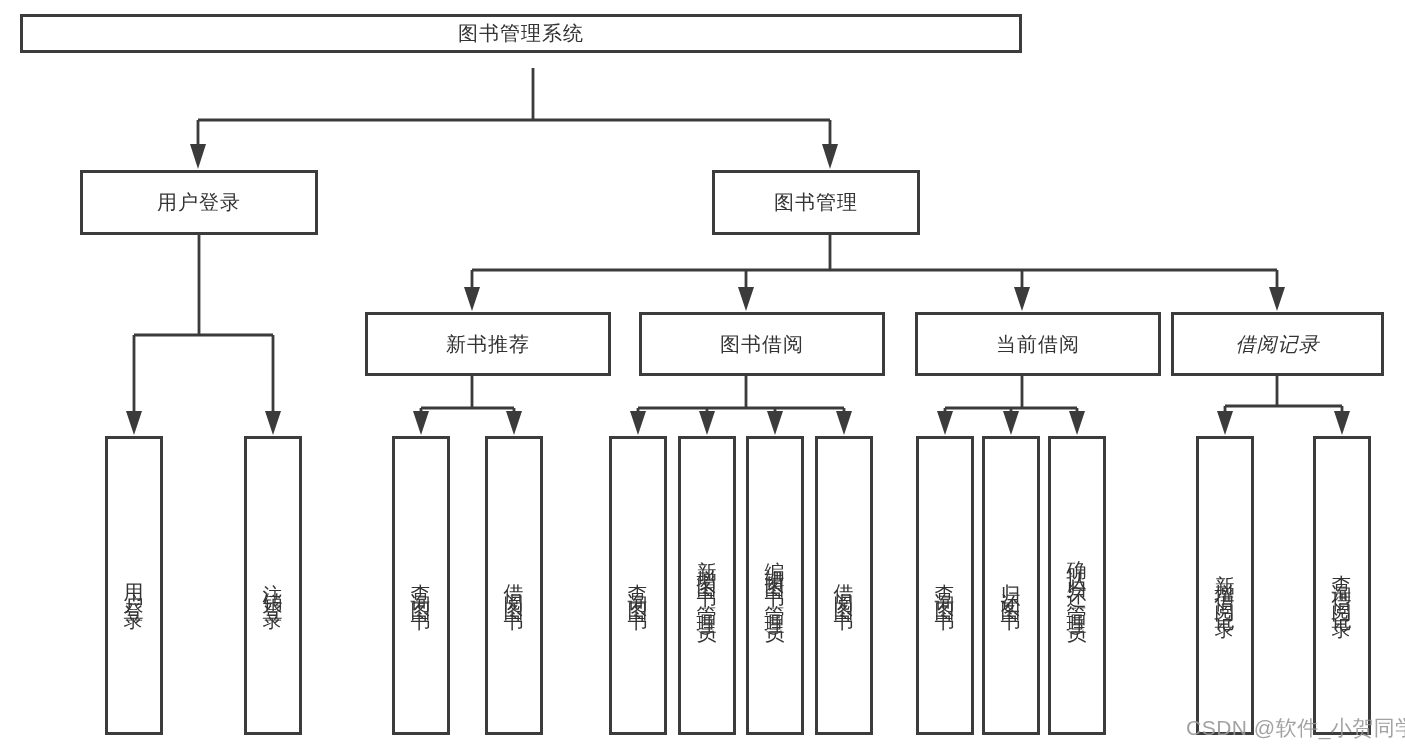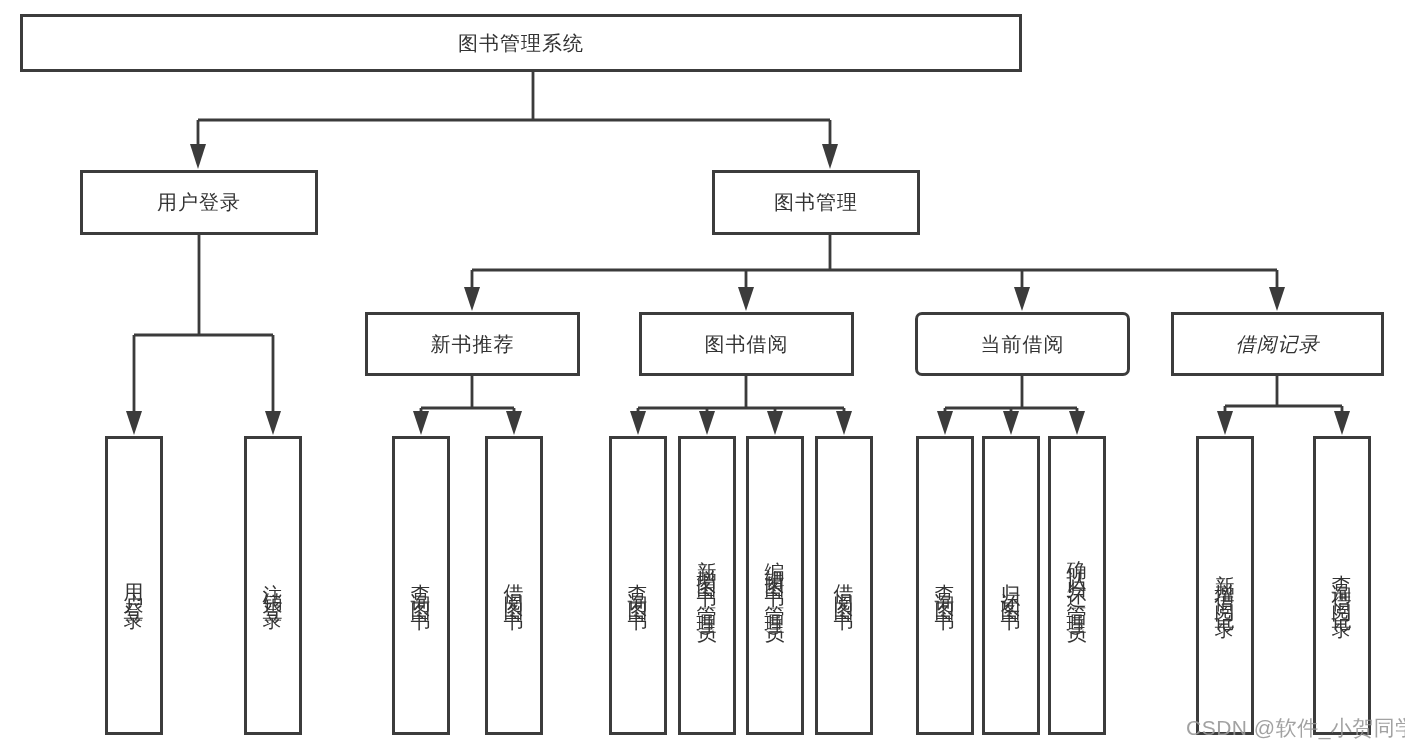--- a/index.html
+++ b/index.html
@@ -17,23 +17,23 @@
     position:absolute;
     box-sizing:border-box;
     border:3px solid #3c3c3c;
     background:#ffffff;
     display:flex;align-items:center;justify-content:center;
   }
   .box-h{height:65px;}
   .box-h .hlabel{
     font-size:20px;color:#333333;letter-spacing:1px;white-space:nowrap;
   }
-  .box-root{top:14px;left:20px;width:1002px;height:58px;}
+  .box-root{top:14px;left:20px;width:1002px;height:39px;}
   .box-l2{top:170px;}
-  .box-l3{top:312px;width:215px;height:64px;}
+  .box-l3{top:312px;width:246px;height:64px;}
   .box-v{top:436px;width:58px;height:299px;}
   .box-v .vlabel{
     writing-mode:vertical-rl;
     text-orientation:mixed;
     font-size:20px;color:#333333;
     letter-spacing:9px;
     white-space:nowrap;
     line-height:1;
   }
   #watermark{
@@ -103,21 +103,21 @@
   <div class="box box-h box-l2" style="left:712px;width:208px;">
     <span class="hlabel">图书管理</span>
   </div>
 
   <div class="box box-h box-l3" style="left:365px;">
     <span class="hlabel">新书推荐</span>
   </div>
   <div class="box box-h box-l3" style="left:639px;font-family:Liberation Serif, serif;">
     <span class="hlabel">图书借阅</span>
   </div>
-  <div class="box box-h box-l3" style="left:915px;border-radius:7px;">
+  <div class="box box-h box-l3" style="left:915px;">
     <span class="hlabel">当前借阅</span>
   </div>
   <div class="box box-h box-l3" style="left:1171px;width:213px;font-style:italic;">
     <span class="hlabel">借阅记录</span>
   </div>
 
   <div class="box box-v" style="left:105px;">
     <span class="vlabel">用户登录</span>
   </div>
   <div class="box box-v" style="left:244px;">

